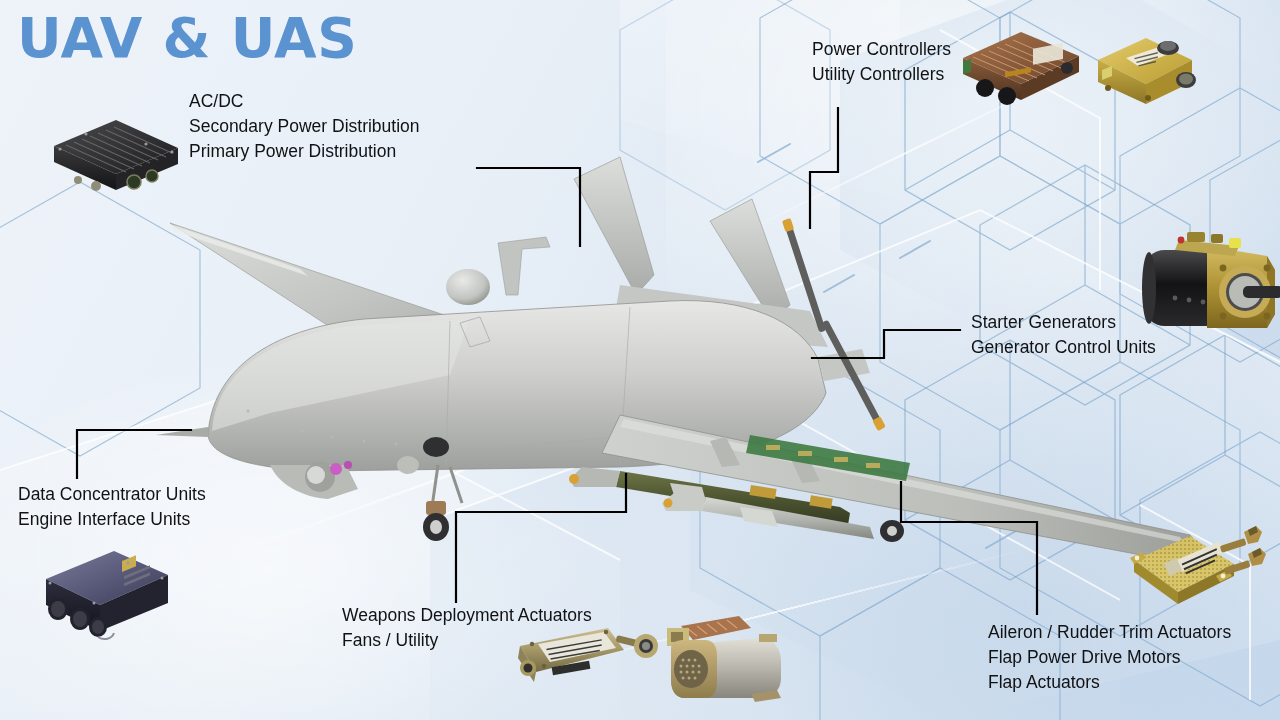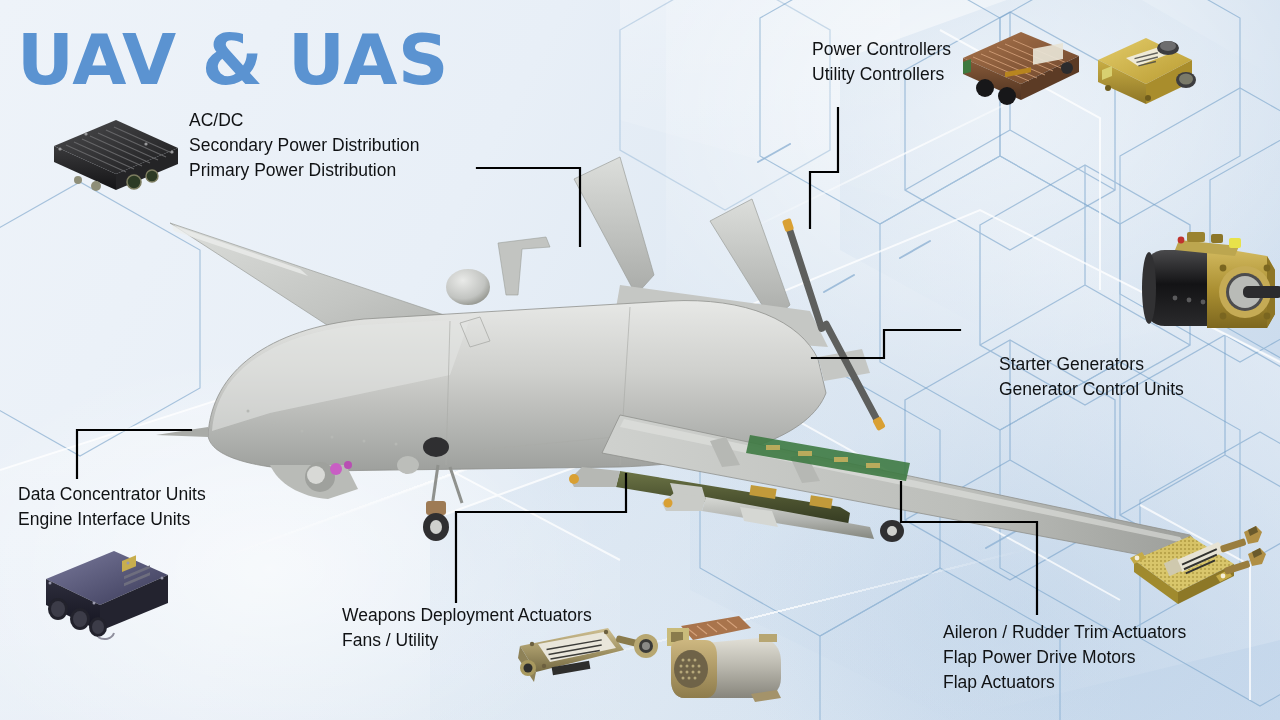--- a/index.html
+++ b/index.html
@@ -24,22 +24,22 @@
     position:absolute; left:-8%; top:46%; width:58%; height:66%;
     background:radial-gradient(ellipse at 50% 50%, rgba(255,255,255,.6), rgba(255,255,255,0) 64%);
   }
   .bg-soft-3 {
     position:absolute; right:-6%; bottom:-14%; width:52%; height:60%;
     background:radial-gradient(ellipse at 50% 50%, rgba(176,201,226,.45), rgba(176,201,226,0) 66%);
   }
 
   
   #title {
-    position:absolute; left:17px; top:24px;
-    font-size:70px; font-weight:bold; letter-spacing:.5px;
+    position:absolute; left:17px; top:10px;
+    font-size:55px; font-weight:bold; letter-spacing:.5px;
     color:#5b93d1; font-family:"DejaVu Sans","Liberation Sans",sans-serif;
     line-height:1.05;
   }
 
   
   .callout { position:absolute; color:#101214; font-size:17.5px; line-height:1.42; white-space:nowrap; }
   .callout .ln { display:block; }
 
   
   #leaders { position:absolute; inset:0; }
@@ -583,45 +583,45 @@
       <path d="M960,330 L884,330 L884,358 L812,358"></path>
 
       <path d="M77,430 L191,430 M77,430 L77,478"></path>
 
       <path d="M626,474 L626,512 L456,512 L456,602"></path>
 
       <path d="M901,482 L901,522 L1037,522 L1037,614"></path>
     </g>
   </svg>
 
-  <div class="callout" style="left:189px; top:108px;">
+  <div class="callout" style="left:189px; top:89px;">
     <span class="ln">AC/DC</span>
     <span class="ln">Secondary Power Distribution</span>
     <span class="ln">Primary Power Distribution</span>
   </div>
 
   <div class="callout" style="left:812px; top:37px;">
     <span class="ln">Power Controllers</span>
     <span class="ln">Utility Controllers</span>
   </div>
 
-  <div class="callout" style="left:999px; top:310px;margin-top:42px;">
+  <div class="callout" style="left:971px; top:310px;">
     <span class="ln">Starter Generators</span>
     <span class="ln">Generator Control Units</span>
   </div>
 
   <div class="callout" style="left:18px; top:482px;">
     <span class="ln">Data Concentrator Units</span>
     <span class="ln">Engine Interface Units</span>
   </div>
 
   <div class="callout" style="left:302px; top:603px;margin-left:40px;">
     <span class="ln">Weapons Deployment Actuators</span>
     <span class="ln">Fans / Utility</span>
   </div>
 
-  <div class="callout" style="left:943px; top:620px;">
+  <div class="callout" style="left:988px; top:620px;">
     <span class="ln">Aileron / Rudder Trim Actuators</span>
     <span class="ln">Flap Power Drive Motors</span>
     <span class="ln">Flap Actuators</span>
   </div>
 
 </div>
 
 </body></html>

